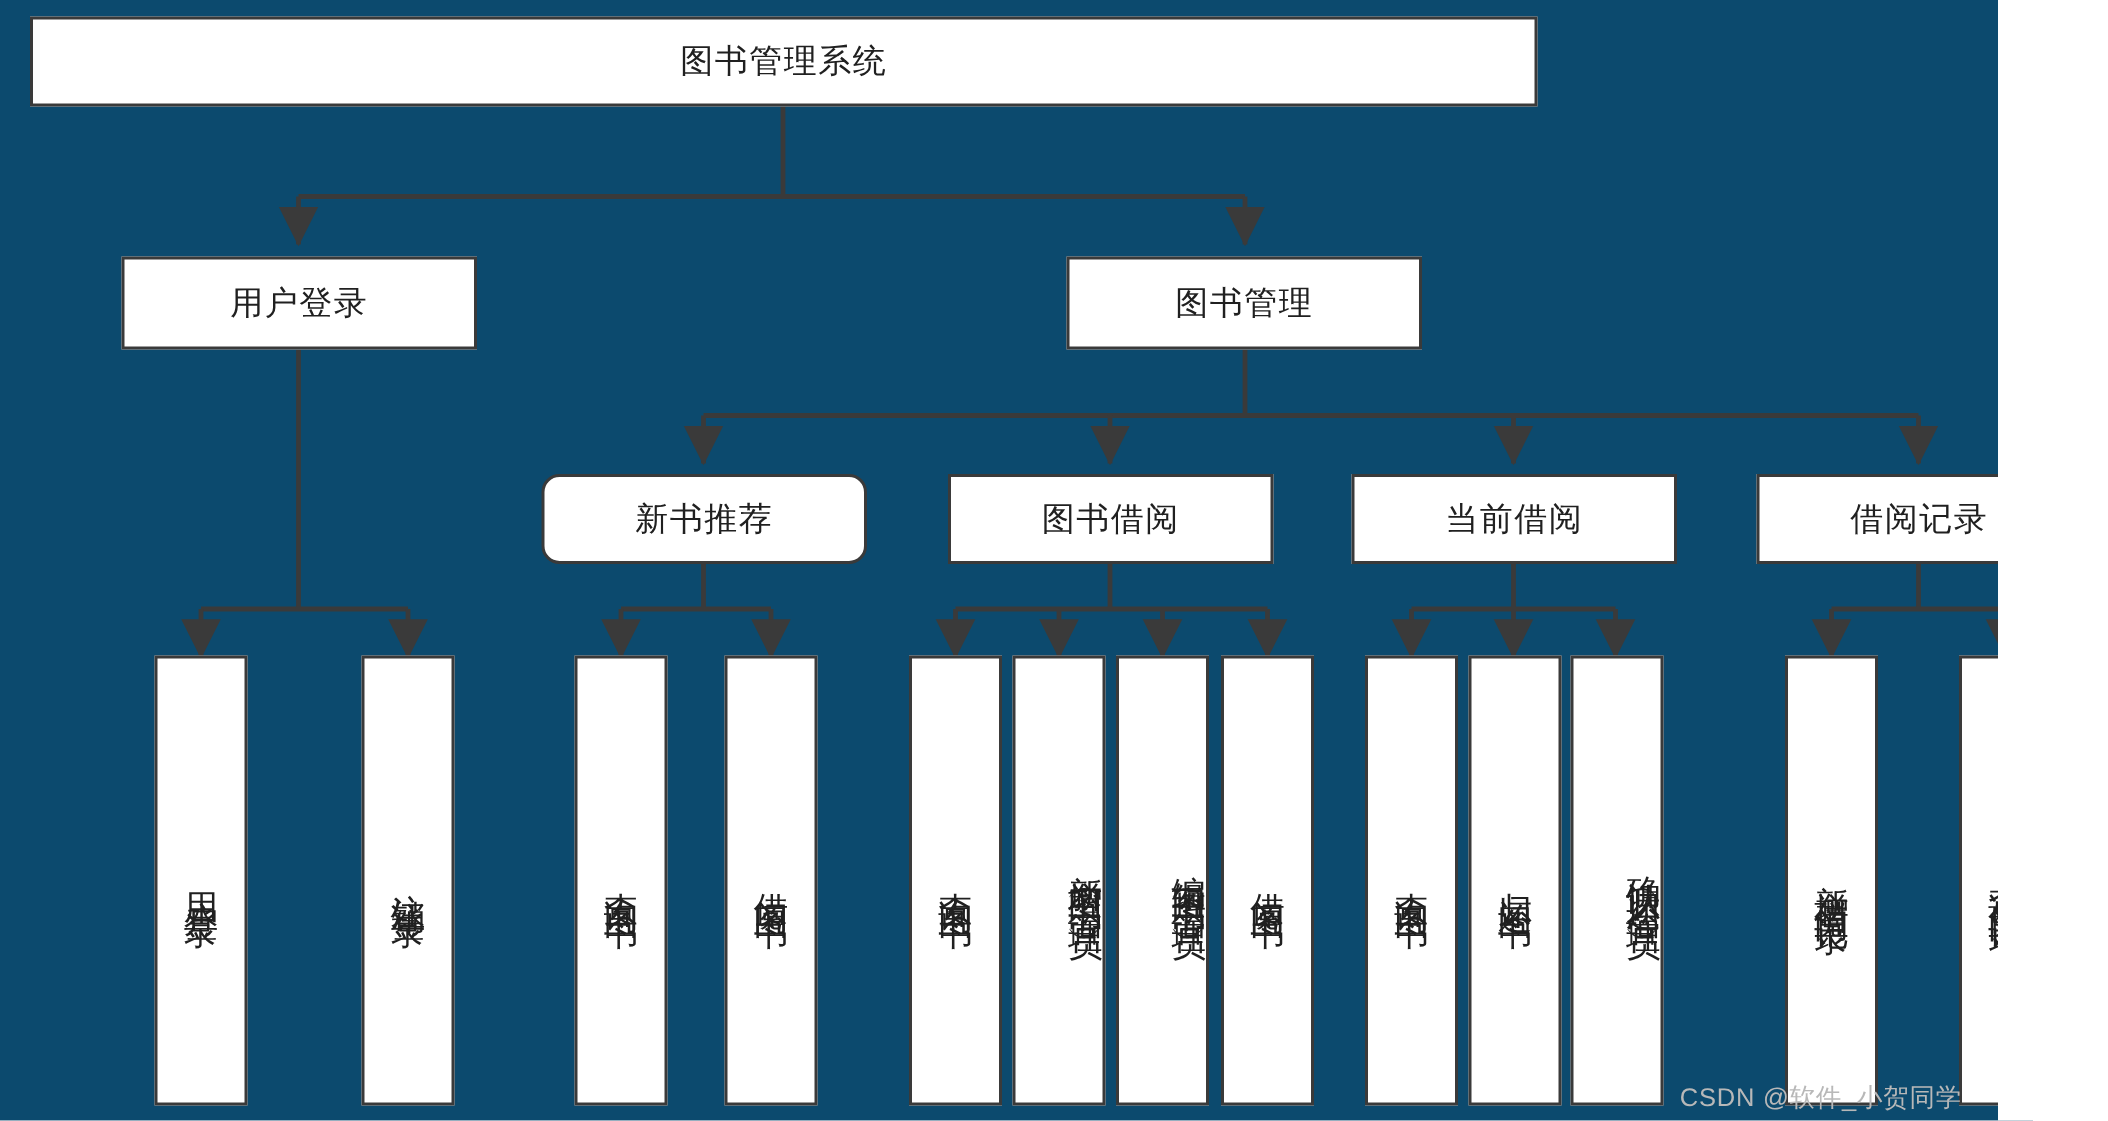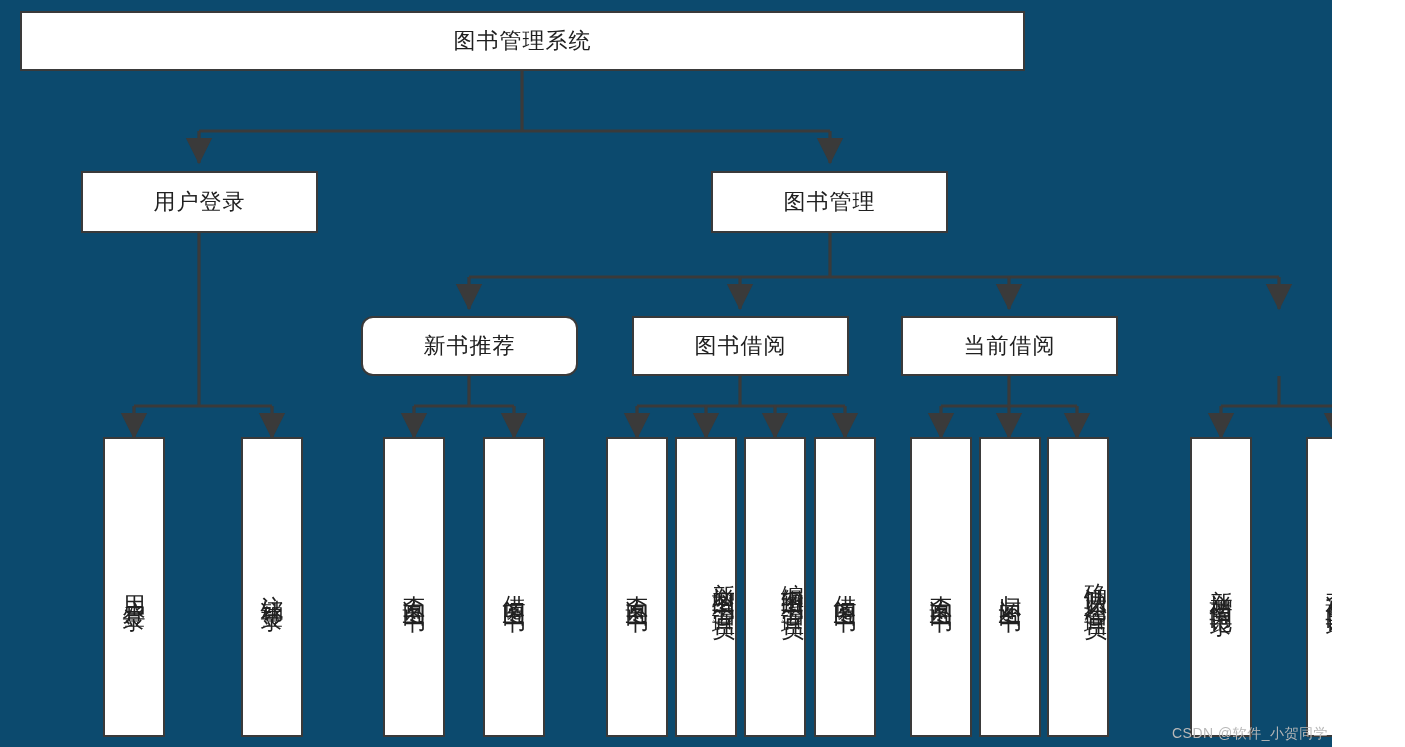--- a/index.html
+++ b/index.html
@@ -57,23 +57,23 @@
   .node.v .vtext {
     writing-mode: vertical-rl;
     text-orientation: upright;
     white-space: nowrap;
   }
   .node.h .htext {
     white-space: nowrap;
   }
   #watermark {
     position: absolute;
-    right: 4px;
+    right: 24px;
     bottom: 4px;
-    font-size: 14px;
+    font-size: 17px;
     color: #b8b8b8;
     letter-spacing: 0.5px;
     z-index: 3;
     white-space: nowrap;
   }
 </style>
 </head>
 <body>
 
 <div id="canvas">
@@ -143,20 +143,23 @@
 
   <div class="node h" style="left:361px; top:316px; width:217px; height:60px;border-radius:12px;">
     <span class="htext">新书推荐</span>
   </div>
   <div class="node h" style="left:632px; top:316px; width:217px; height:60px;">
     <span class="htext">图书借阅</span>
   </div>
   <div class="node h" style="left:901px; top:316px; width:217px; height:60px;">
     <span class="htext">当前借阅</span>
   </div>
+  <div class="node h" style="left:1171px; top:316px; width:217px; height:60px;">
+    <span class="htext">借阅记录</span>
+  </div>
 
   <div class="node v mid" style="left:103px; top:437px; width:62px; height:300px;">
     <span class="vtext">用户登录</span>
   </div>
   <div class="node v mid" style="left:241px; top:437px; width:62px; height:300px;">
     <span class="vtext">注销登录</span>
   </div>
 
   <div class="node v mid" style="left:383px; top:437px; width:62px; height:300px;">
     <span class="vtext">查询图书</span>

